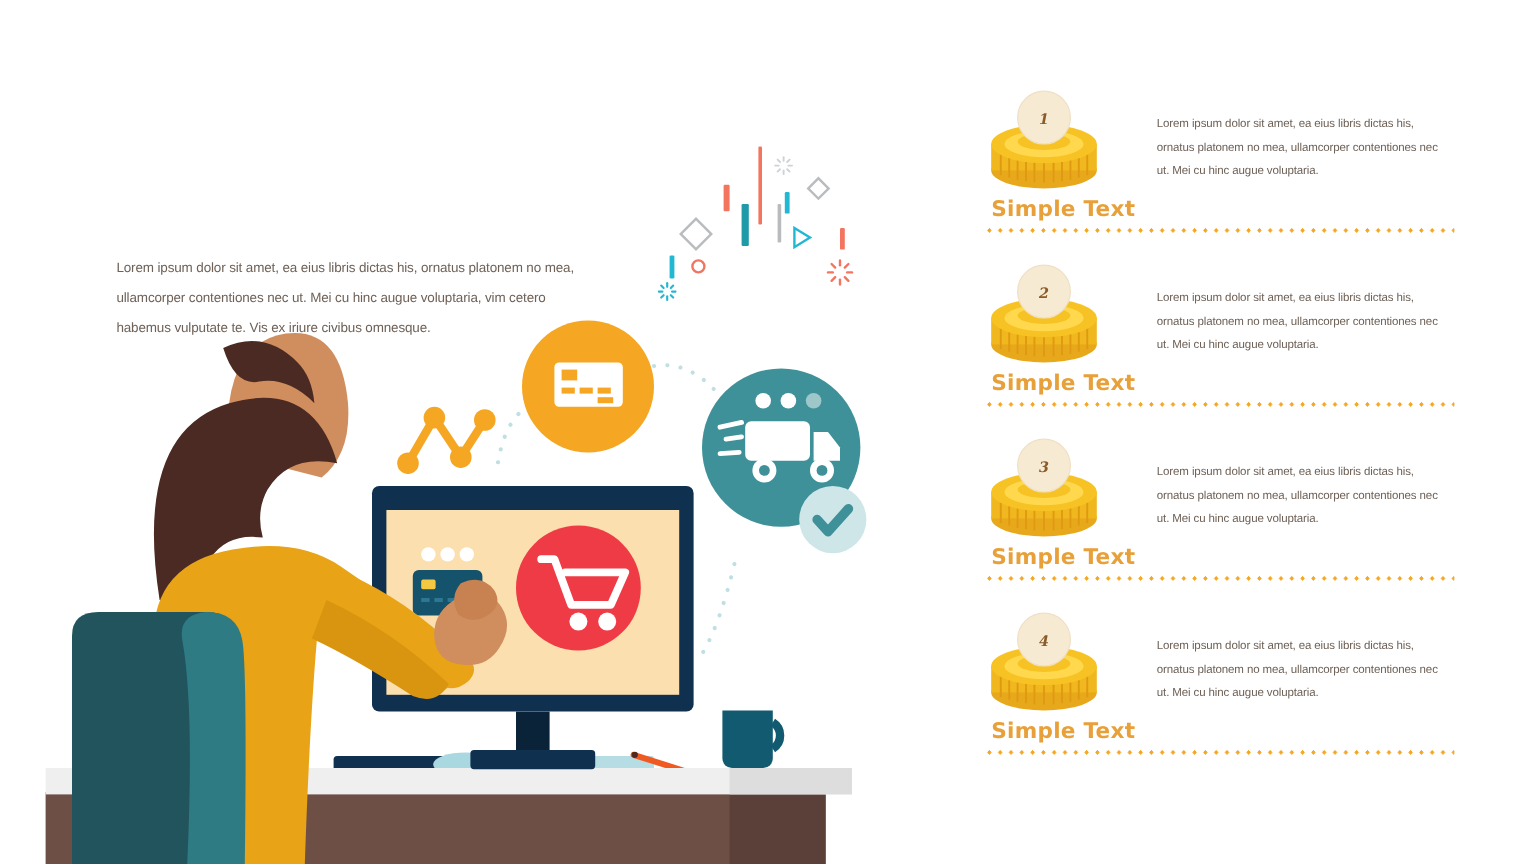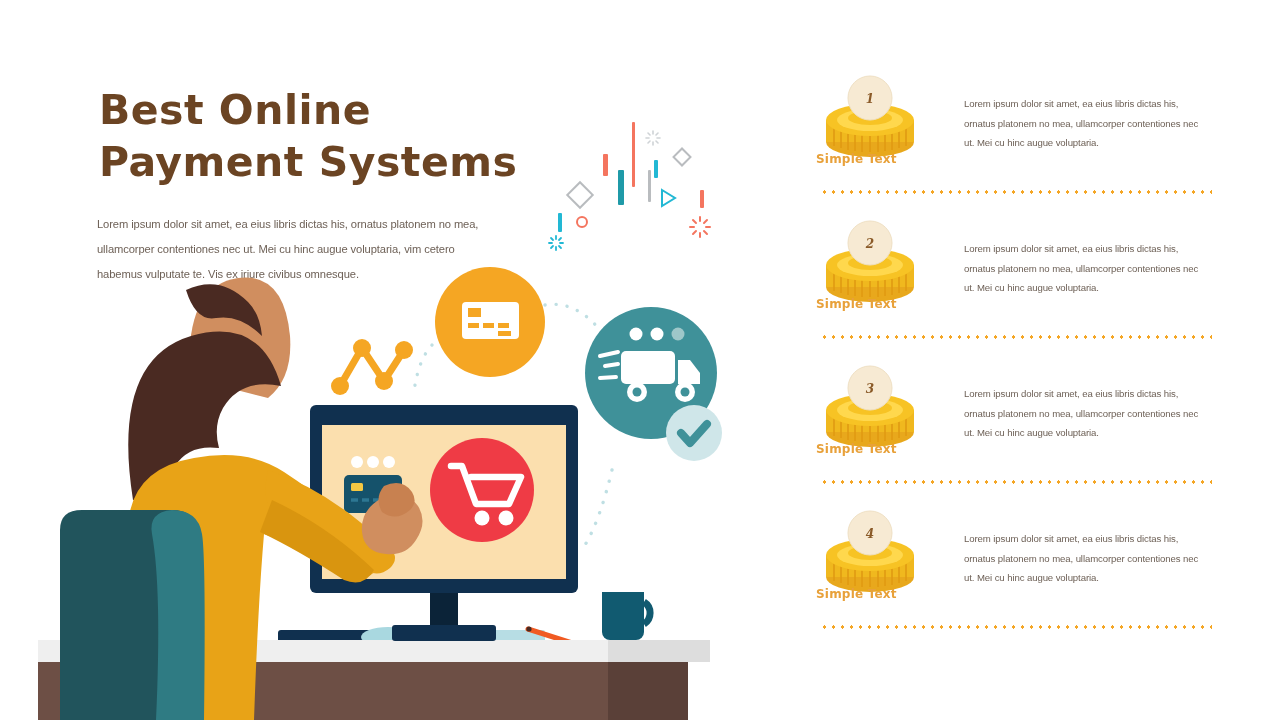--- a/index.html
+++ b/index.html
@@ -38,25 +38,25 @@
   .bar { border-radius:1px; }
 
   
   .illus { position:absolute; left:0; top:0; width:760px; height:720px; }
 
   
   .list { position:absolute; left:806px; top:60px; width:420px; }
   .item { position:relative; height:145px; }
   .coin-wrap { position:absolute; left:14px; top:10px; width:100px; height:95px; }
   .item-label {
-    position:absolute; left:10px; top:92px; width:130px;
-    text-align:left;
+    position:absolute; left:10px; top:104px; width:130px;
+    text-align:right;
     font-family:"DejaVu Sans", sans-serif;
     font-weight:bold;
-    font-size:12px;
+    font-size:18px;
     color:#e8a13a;
     letter-spacing:0.2px;
   }
   .item-body {
     position:absolute; left:158px; top:34px; width:246px;
     font-size:9.6px;
     line-height:19.5px;
     color:#6e6157;
     letter-spacing:-0.1px;
   }
@@ -75,24 +75,20 @@
     font-weight:bold;
     font-size:12px;
     color:#8a5a28;
   }
 </style>
 </head>
 <body>
 
 <div class="slide">
 
-  <div class="headline">
-    <span>Best Online</span>
-    <span class="l2">Payment Systems</span>
-  </div>
 
   <div class="intro">Lorem ipsum dolor sit amet, ea eius libris dictas his, ornatus platonem no mea, ullamcorper contentiones nec ut. Mei cu hinc augue voluptaria, vim cetero habemus vulputate te. Vis ex iriure civibus omnesque.</div>
 
   <div class="decor">
     <i class="bar" style="left:92px;top:22px;width:3px;height:65px;background:#f4755f;"></i>
     <i class="bar" style="left:63px;top:54px;width:5px;height:22px;background:#f4755f;"></i>
     <i class="bar" style="left:78px;top:70px;width:6px;height:35px;background:#1f9aa8;"></i>
     <i class="bar" style="left:108px;top:70px;width:3px;height:32px;background:#b9bcbf;"></i>
     <i class="bar" style="left:114px;top:60px;width:4px;height:18px;background:#22b8d4;"></i>
     <i class="bar" style="left:160px;top:90px;width:4px;height:18px;background:#f4755f;"></i>

